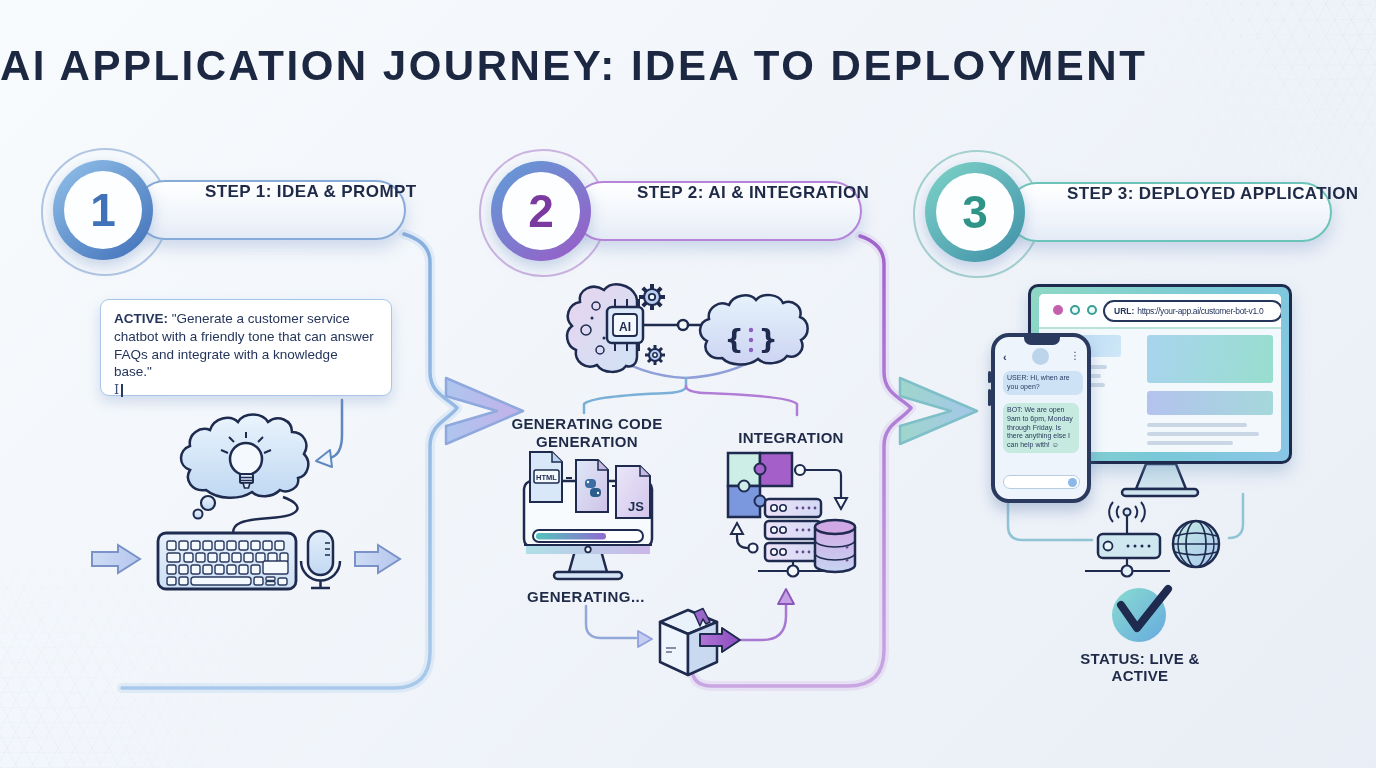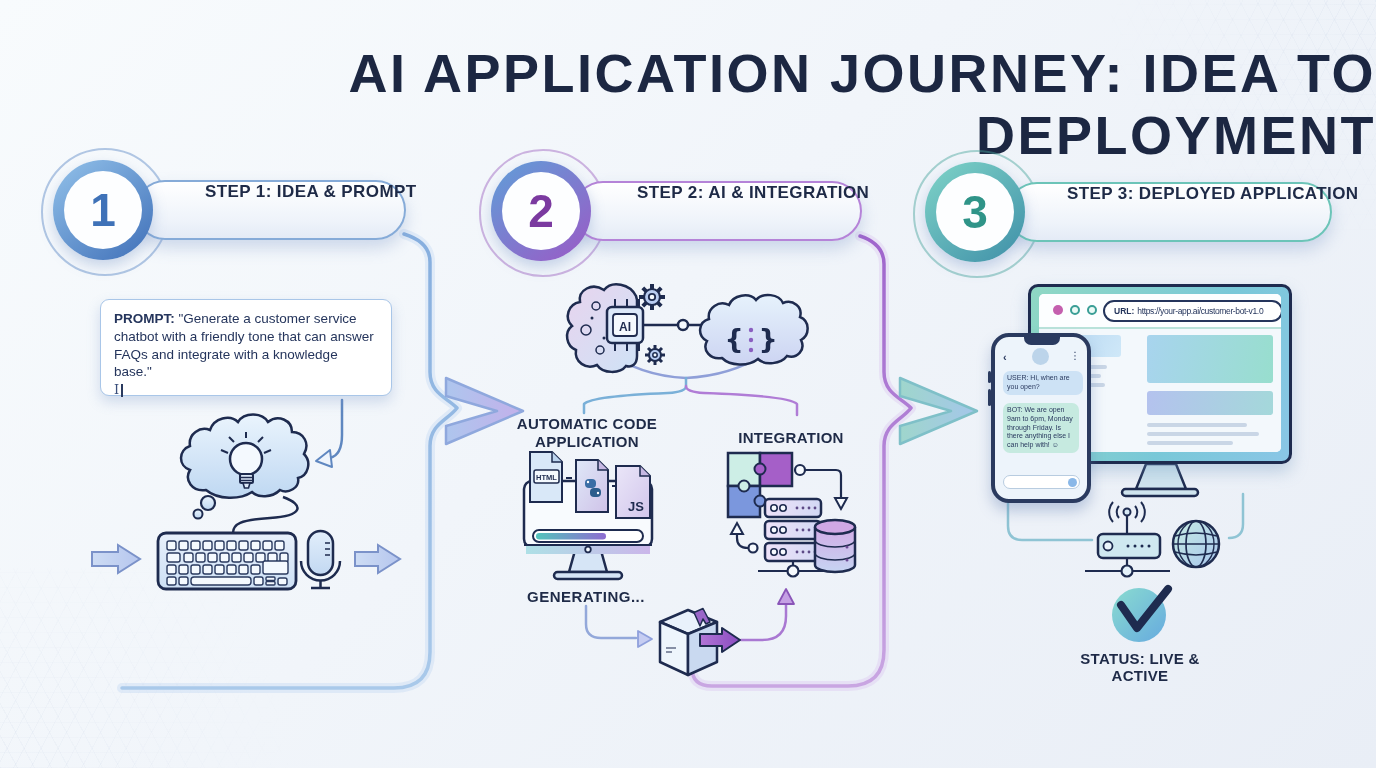--- a/index.html
+++ b/index.html
@@ -9,22 +9,22 @@
     background:
       repeating-linear-gradient(62deg,rgba(150,170,205,.14) 0 1px,transparent 1px 15px),
       repeating-linear-gradient(-62deg,rgba(150,170,205,.14) 0 1px,transparent 1px 15px),
       repeating-linear-gradient(0deg,rgba(150,170,205,.09) 0 1px,transparent 1px 15px);}
   .mesh-tr{right:0;top:0;width:270px;height:230px;
     -webkit-mask-image:radial-gradient(circle at 100% 0%,#000 0%,transparent 78%);
     mask-image:radial-gradient(circle at 100% 0%,#000 0%,transparent 78%);}
   .mesh-bl{left:0;bottom:0;width:320px;height:200px;
     -webkit-mask-image:radial-gradient(circle at 0% 100%,#000 0%,transparent 78%);
     mask-image:radial-gradient(circle at 0% 100%,#000 0%,transparent 78%);}
-  .title{position:absolute;left:0;top:42px;width:1376px;text-align:right;margin:0;
-    font-size:54px;font-weight:bold;letter-spacing:2.5px;color:#1c2742;}
+  .title{position:absolute;left:0;top:42px;width:1376px;text-align:left;margin:0;
+    font-size:42px;font-weight:bold;letter-spacing:2.5px;color:#1c2742;}
   svg.art{position:absolute;left:0;top:0;}
 
   
   .ghost{position:absolute;border-radius:50%;}
   .pill{position:absolute;height:60px;border-radius:30px;display:flex;
     background:linear-gradient(180deg,#ffffff 0%,#eef3fa 70%,#e4ebf6 100%);
     box-shadow:0 8px 16px rgba(120,150,200,.32);}
   .pill span{font-size:17px;font-weight:bold;letter-spacing:.4px;color:#1e2a47;white-space:nowrap;}
   .badge{position:absolute;width:100px;height:100px;border-radius:50%;
     box-shadow:0 6px 14px rgba(110,140,195,.35);}
@@ -476,26 +476,26 @@
   <div class="pill p3">
       <span>STEP 3: DEPLOYED APPLICATION</span>
     </div>
   <div class="badge b3" style="left:925px;top:162px;">
     <div class="inner">
         <span class="n3">3</span>
       </div>
   </div>
 
   <div class="prompt-box">
-    <span class="b">PROMPT:</span>
+    <span class="b">ACTIVE:</span>
     <span>"Generate a customer service chatbot with a friendly tone that can answer FAQs and integrate with a knowledge base."</span><br>
     <span class="ibeam">I</span><span class="caret"></span>
   </div>
 
-  <div class="lbl lbl-codegen">AUTOMATIC CODE APPLICATION</div>
+  <div class="lbl lbl-codegen">GENERATING CODE GENERATION</div>
   <div class="lbl lbl-integration">INTEGRATION</div>
   <div class="lbl lbl-generating">GENERATING...</div>
 
   <div class="monitor3">
     <div class="screen">
       <div class="m3-topbar">
         <div class="dot dot1"></div>
         <div class="dot dot2"></div>
         <div class="dot dot3"></div>
         <div class="url-pill">

